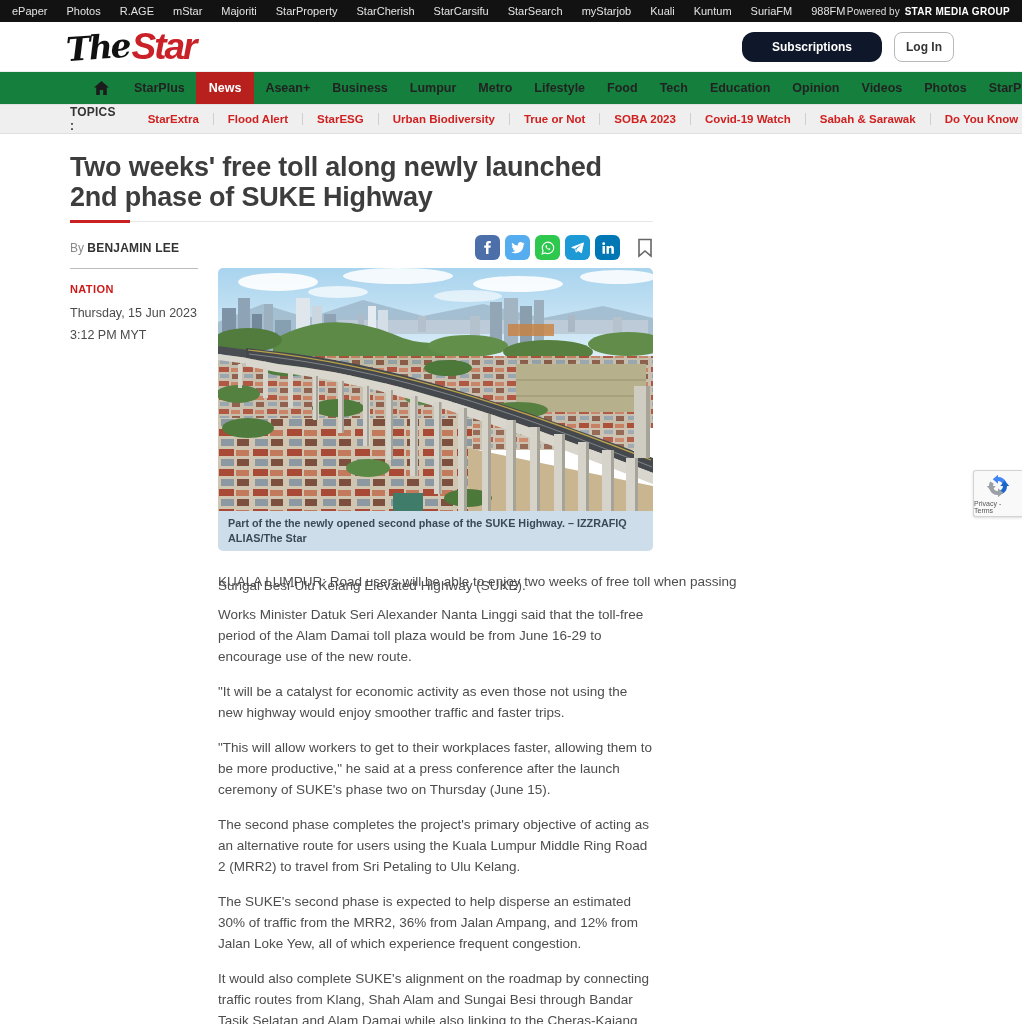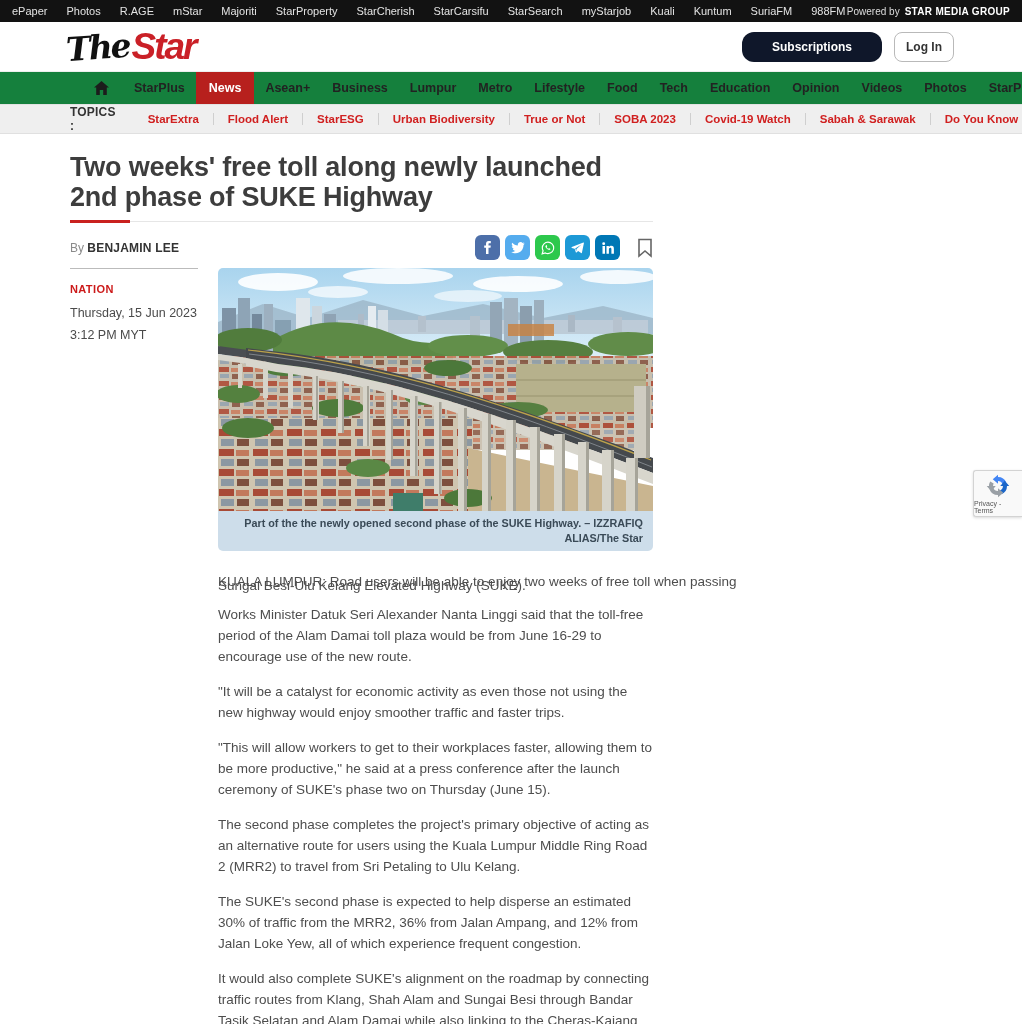--- a/index.html
+++ b/index.html
@@ -54,21 +54,21 @@
   .share-tg { background:#1d99d6; }
   .share-li { background:#0077b5; }
   .bookmark { margin-left:12px; cursor:pointer; display:flex; align-items:center; }
 
   .main-grid { display:flex; margin-top:8px; }
   .meta-col { width:128px; margin-right:20px; border-top:1px solid #bbb; padding-top:14px; }
   .meta-cat { font-size:11px; font-weight:bold; color:#cc1a1a; letter-spacing:.4px; margin-bottom:11px; cursor:pointer; }
   .meta-date, .meta-time { font-size:12.5px; color:#4a4a4a; margin-bottom:8px; }
 
   .article-col { width:435px; }
-  figure { width:435px; border-radius:5px; overflow:hidden;text-align:right; }
+  figure { width:435px; border-radius:5px; overflow:hidden; }
   .hero { width:435px; height:243px; display:block; }
   figcaption { background:#cdddea; color:#3a4a57; font-size:10.8px; font-weight:bold; padding:5px 10px 6px; line-height:1.35; }
 
   .body-text { margin-top:20px; font-size:13.5px; line-height:21px; color:#4d4d4d; }
   .body-text p { margin-bottom:14px; }
   .glitch { position:relative; height:22px; margin-bottom:11px; }
   .glitch span { position:absolute; left:0; white-space:nowrap; }
   .glitch .g1 { top:0; }
   .glitch .g2 { top:4px; }
 

